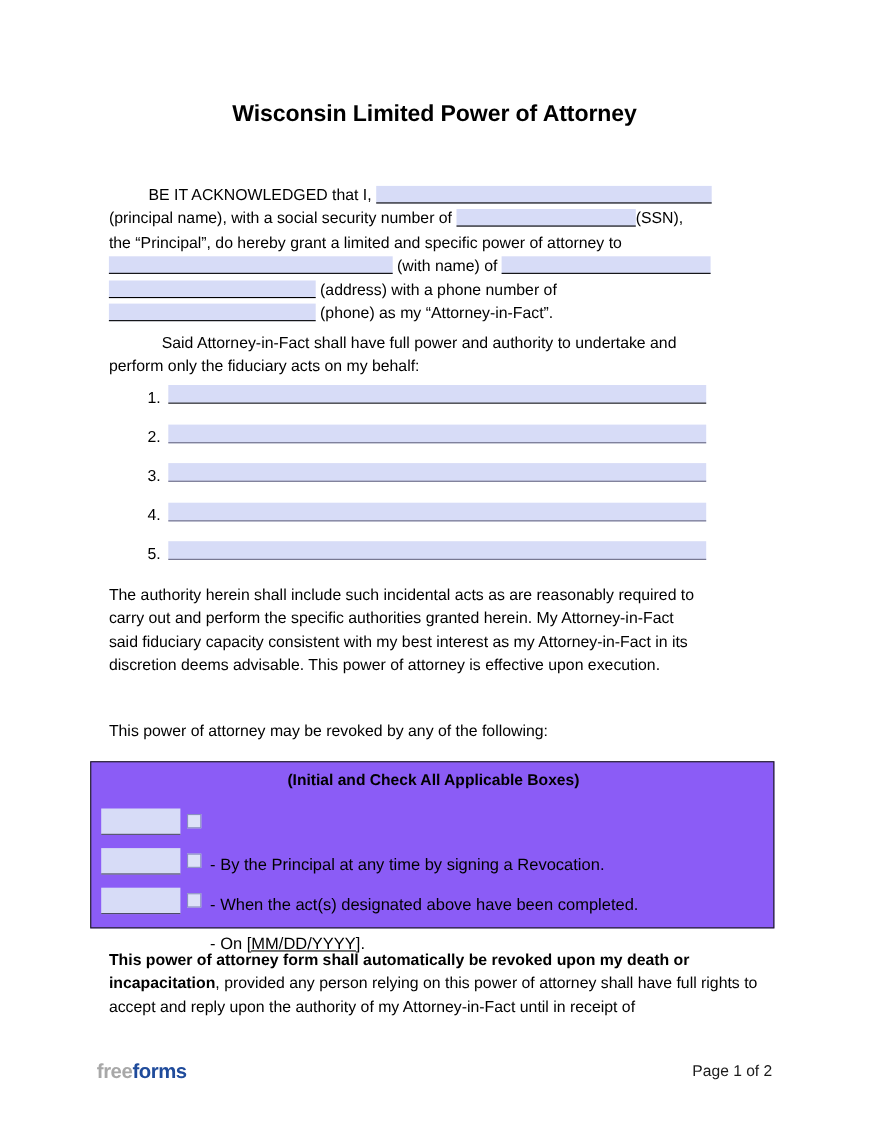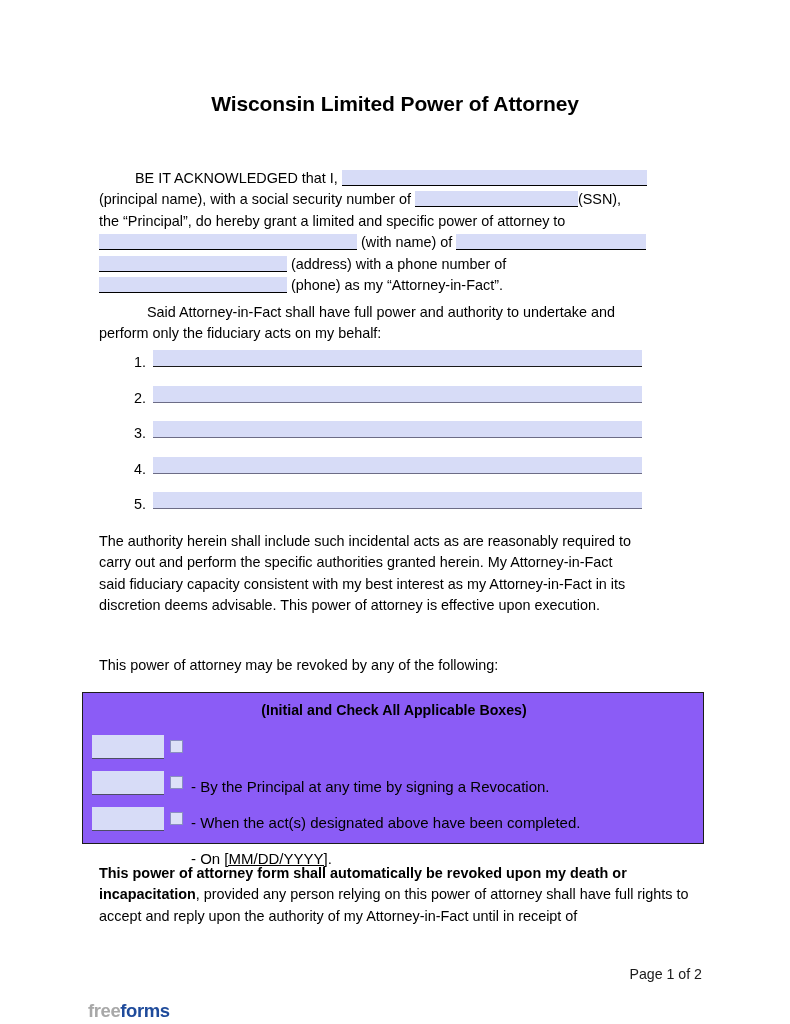--- a/index.html
+++ b/index.html
@@ -162,21 +162,21 @@
   .ap-text .u { text-decoration: underline; }
 
   
   #final { top: 863px; }
   #final b { font-weight: bold; }
 
   
   .footer-logo {
     position: absolute;
     left: 88px;
-    top: 1000px;
+    top: 963px;
     font-size: 18.5px;
     font-weight: bold;
     letter-spacing: -0.4px;
   }
   .footer-logo .lo-free { color: #a8a8a8; }
   .footer-logo .lo-forms { color: #1f4b9b; }
 
   .footer-page {
     position: absolute;
     right: 88px;

